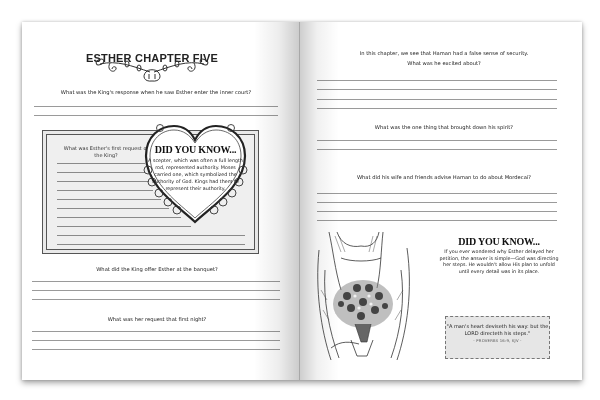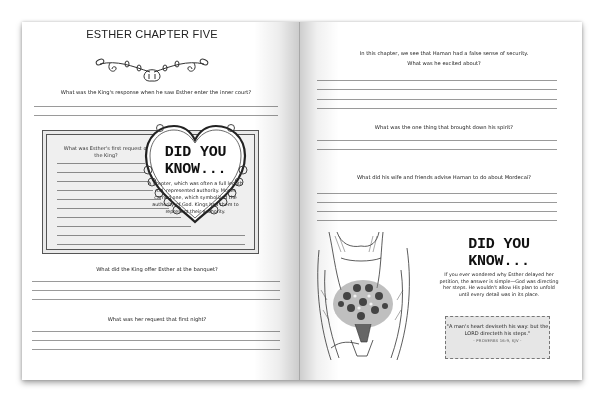--- a/index.html
+++ b/index.html
@@ -5,33 +5,33 @@
   html, body { margin:0; padding:0; }
   body { width:600px; height:400px; background:#ffffff; position:relative; overflow:hidden; font-family:"DejaVu Sans", sans-serif; }
   .book { position:absolute; left:22px; top:22px; width:560px; height:358px; box-shadow: 0 3px 6px rgba(0,0,0,0.35), 0 0 3px rgba(0,0,0,0.2); background:#fff; }
   .page { position:absolute; top:0; height:358px; background:#fff; overflow:hidden; }
   .page.left { left:0; width:277px; }
   .page.right { left:277px; width:283px; }
   .page.left::after { content:""; position:absolute; right:0; top:0; width:45px; height:100%; background:linear-gradient(to right, rgba(0,0,0,0), rgba(0,0,0,0.07) 55%, rgba(0,0,0,0.2)); }
   .page.right::before { content:""; position:absolute; left:0; top:0; width:40px; height:100%; background:linear-gradient(to left, rgba(0,0,0,0), rgba(0,0,0,0.06) 55%, rgba(0,0,0,0.2)); z-index:1; }
   .spine { position:absolute; left:277px; top:0; width:1px; height:358px; background:#a8a8a8; z-index:2; }
 
-  .title { position:absolute; left:60px; width:140px; top:6px; text-align:center; font-family:"Liberation Sans", sans-serif; font-weight:normal; font-size:11px; letter-spacing:0.2px; color:#222; }
+  .title { position:absolute; left:60px; width:140px; top:30px; text-align:center; font-family:"Liberation Sans", sans-serif; font-weight:bold; font-size:11px; letter-spacing:0.2px; color:#222; }
   .flourish { position:absolute; left:70px; top:32px; width:120px; height:30px; }
   .q { position:absolute; text-align:center; font-size:5.2px; color:#222; font-family:"DejaVu Sans", sans-serif; }
   .line { position:absolute; height:1px; background:#9a9a9a; }
 
   .framebox { position:absolute; left:20px; top:108px; width:215px; height:122px; border:1px solid #555; background:#e9e9e9; }
   .framebox .inner { position:absolute; left:3px; top:3px; right:3px; bottom:3px; border:1px solid #555; background:#efefef; }
   .framebox .q2 { position:absolute; left:14px; top:10px; width:90px; text-align:center; font-size:5px; color:#333; line-height:7px; }
   .framebox .fl { position:absolute; height:1px; background:#8a8a8a; left:10px; }
 
   .heart { position:absolute; left:116px; top:96px; width:115px; height:115px; }
   .heart-text { position:absolute; left:126px; top:122px; width:95px; text-align:center; }
-  .dyk { font-family:Liberation Mono, monospace; font-weight:bold; font-size:15px; color:#111; letter-spacing:-0.2px;text-align:center; }
+  .dyk { font-family:Liberation Serif, serif; font-weight:bold; font-size:10px; color:#111; letter-spacing:-0.2px;text-align:center; }
   .dyk-body { font-size:4.8px; line-height:7px; color:#222; margin-top:2px; }
 
   .illus { position:absolute; left:12px; top:208px; width:108px; height:134px; }
   .dyk2 { position:absolute; left:140px; top:214px; width:120px; text-align:center; }
   .dyk2 .dyk-body { font-size:4.8px; line-height:6.6px; }
   .quote-box { position:absolute; left:146px; top:294px; width:103px; height:41px; border:1px dashed #777; background:#e6e6e6; text-align:center; }
   .quote-box .qt { font-size:5px; line-height:7px; color:#222; margin-top:6px; }
   .quote-box .ref { font-size:3.8px; color:#555; margin-top:1px; letter-spacing:0.2px; }
 </style>
 </head>

